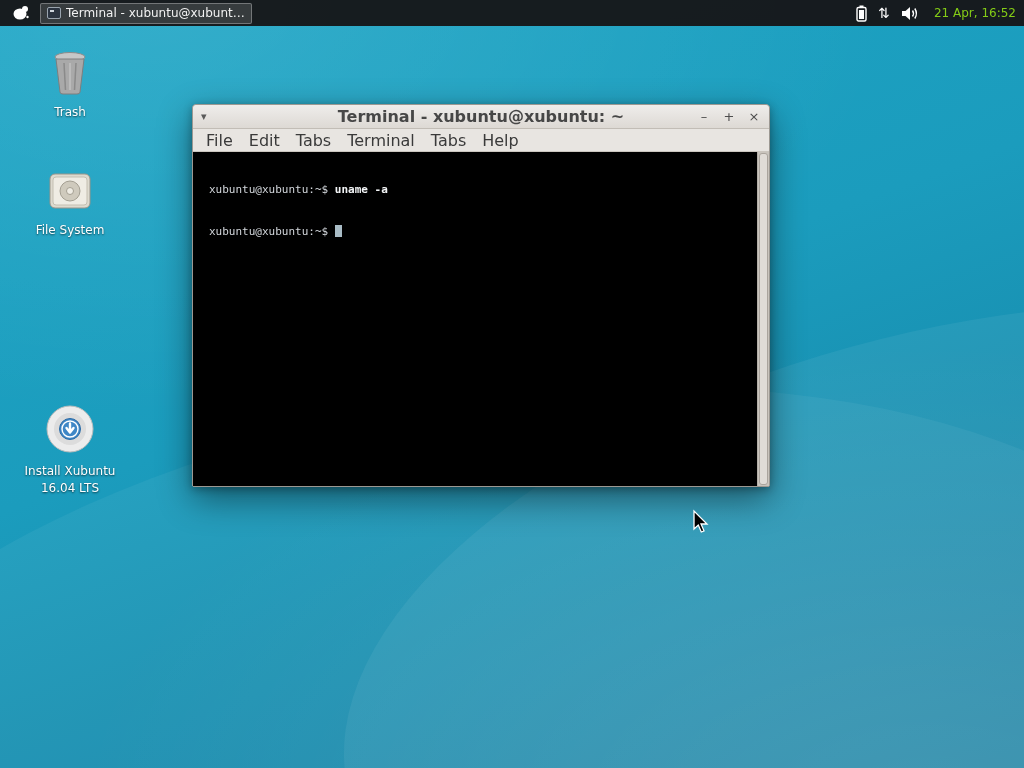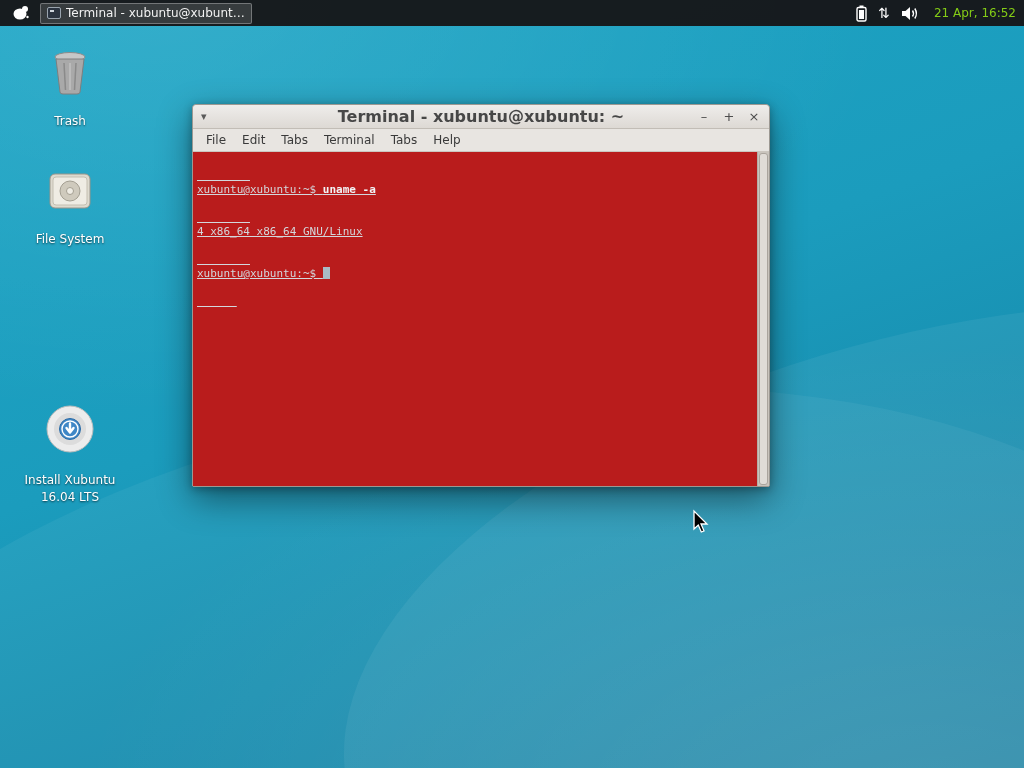--- a/index.html
+++ b/index.html
@@ -32,21 +32,21 @@
   .task-btn .mini-term { width:14px; height:12px; background:#2b3440; border:1px solid #9aa4ae; border-radius:2px; flex:none; position:relative; }
   .task-btn .mini-term::after { content:""; position:absolute; left:2px; top:2px; width:4px; height:2px; background:#cfd6dd; }
   .task-btn span.lbl { font-size:12px; color:#f2f2f2; white-space:nowrap; overflow:hidden; text-overflow:ellipsis; }
   .panel-spacer { flex:1; }
   .status { display:flex; align-items:center; gap:11px; }
   .net-glyph { font-size:14px; color:#fff; line-height:1; }
   .clock { font-size:12px; color:#84cc16; margin-left:4px; white-space:nowrap; }
 
   
   .dicon { position:absolute; width:96px; display:flex; flex-direction:column; align-items:center; cursor:default; }
-  .dicon .lbl { margin-top:17px; font-size:12px; color:#fff; text-align:center; line-height:1.45;
+  .dicon .lbl { margin-top:8px; font-size:12px; color:#fff; text-align:center; line-height:1.45;
     text-shadow:0 1px 2px rgba(0,0,0,0.65); }
   .dicon-trash { left:22px; top:48px; }
   .dicon-fs { left:22px; top:168px; }
   .dicon-home { left:22px; top:292px; }
   .dicon-install { left:22px; top:403px; }
 
   
   .window {
     position:absolute; left:192px; top:104px; width:578px; height:383px;
     border:1px solid #9c9892; border-radius:4px 4px 2px 2px;
@@ -62,26 +62,26 @@
   .titlebar .title {
     position:absolute; left:0; right:0; text-align:center; font-size:16px; font-weight:bold; color:#474747;
     pointer-events:none;
   }
   .win-controls { margin-left:auto; display:flex; gap:11px; z-index:2; }
   .win-controls .wbtn { width:14px; text-align:center; font-size:13px; color:#4d4d4d; line-height:22px; cursor:default; }
   .menubar {
     height:23px; flex:none; display:flex; align-items:center; gap:2px;
     background:#e8e5e1; border-bottom:1px solid #cbc6bf; padding:0 6px;
   }
-  .menubar .mitem { font-size:12px; color:#3a3a3a; padding:2px 7px; border-radius:2px; }
+  .menubar .mitem { font-size:16px; color:#3a3a3a; padding:2px 7px; border-radius:2px; }
   .win-body { flex:1; display:flex; min-height:0; }
   .term {
-    flex:1; background:#b91c1c; color:#d3d7dc;
+    flex:1; background:#000000; color:#d3d7dc;
     font-family:"DejaVu Sans Mono","Liberation Mono",monospace;
-    font-size:11px; line-height:14px; padding:3px 4px; overflow:hidden; white-space:pre;text-decoration:underline;
+    font-size:11px; line-height:14px; padding:3px 16px; overflow:hidden; white-space:pre;
   }
   .term .cmd { font-weight:bold; color:#f2f4f6; }
   .term .cursor { display:inline-block; width:7px; height:12px; background:#a9bcc6; vertical-align:-2px; }
   .scrollbar {
     width:12px; flex:none; background:#c9c4bd; border-left:1px solid #b3aea7;
     display:flex; justify-content:center; padding:1px;
   }
   .scroll-thumb { width:10px; height:100%; background:#e0dcd7; border:1px solid #aaa49d; border-radius:3px; }
 
   
@@ -173,21 +173,20 @@
       <span class="mitem">File</span>
       <span class="mitem">Edit</span>
       <span class="mitem">Tabs</span>
       <span class="mitem">Terminal</span>
       <span class="mitem">Tabs</span>
       <span class="mitem">Help</span>
     </div>
     <div class="win-body">
       <div class="term">
         <div><span>xubuntu@xubuntu:~$ </span><span class="cmd">uname -a</span></div>
-        <div>4 x86_64 x86_64 GNU/Linux</div>
         <div><span>xubuntu@xubuntu:~$ </span><span class="cursor"></span></div>
       </div>
       <div class="scrollbar">
         <div class="scroll-thumb"></div>
       </div>
     </div>
   </div>
 
   <svg class="cursor-arrow" width="24" height="26" viewBox="0 0 24 26">
     <path d="M6 3 L6 21 L10.3 17 L13.3 24 L16 22.8 L13 16 L19 16 Z" fill="#000000" stroke="#ffffff" stroke-width="1.3"></path>

